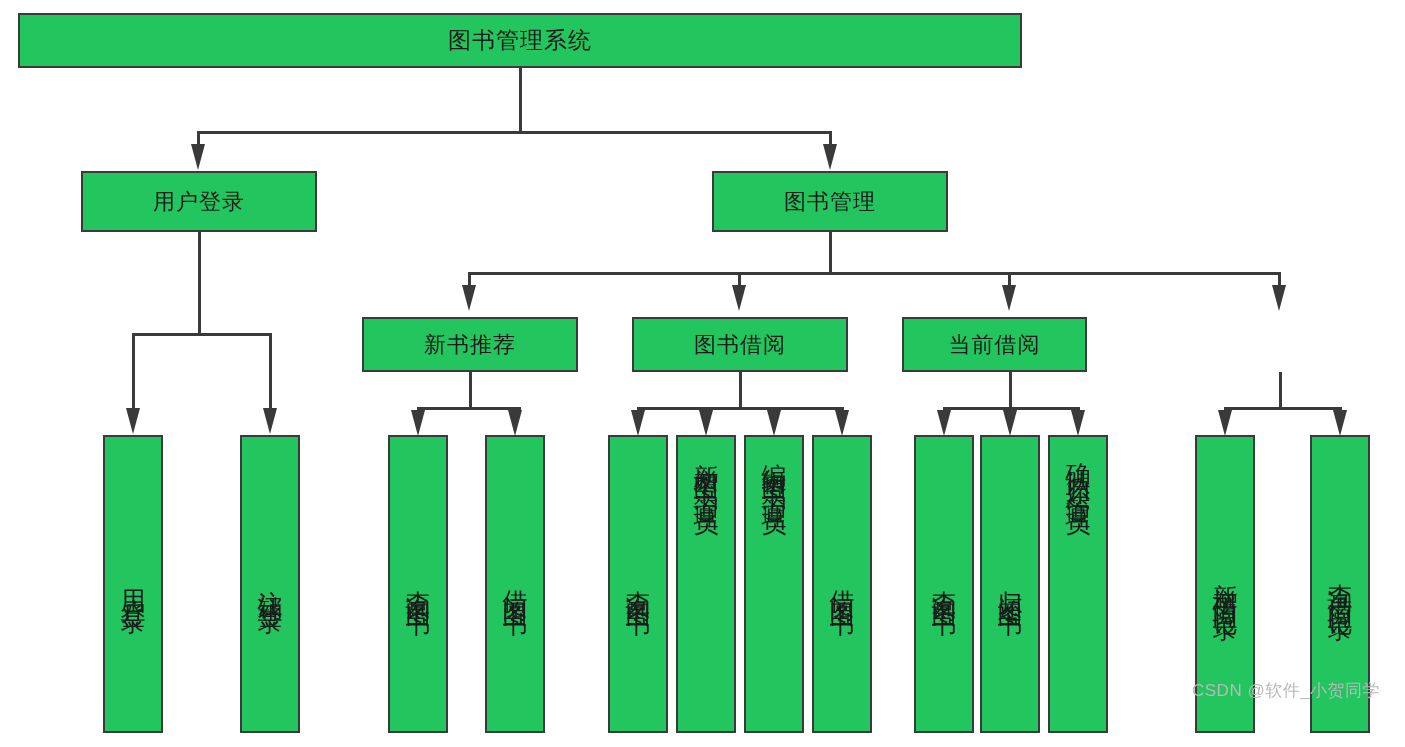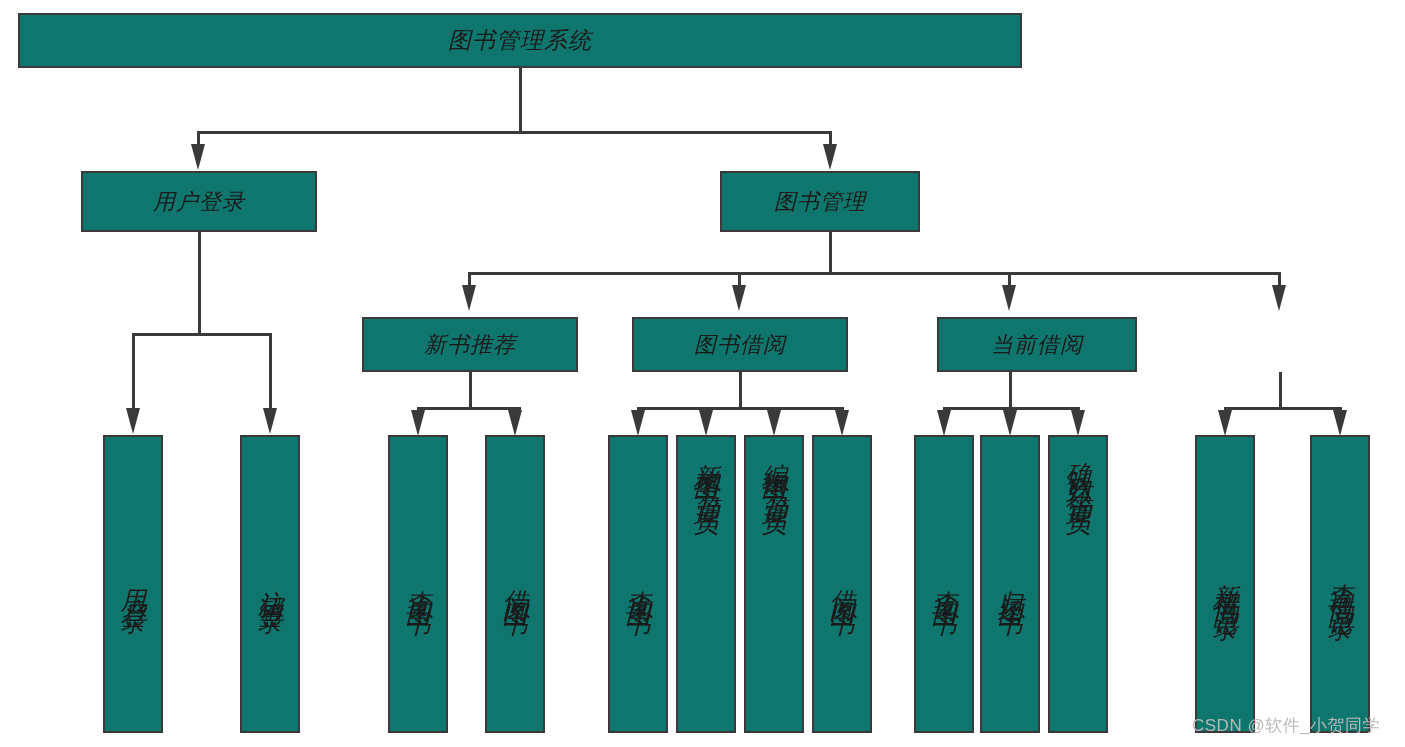--- a/index.html
+++ b/index.html
@@ -13,27 +13,26 @@
     position:relative;
     width:1405px;
     height:747px;
     background:#ffffff;
     overflow:hidden;
   }
   
   .node{
     position:absolute;
     box-sizing:border-box;
-    background:#0f766e;
+    background:#22c55e;
     border:2.5px solid #3a3a3a;
     display:flex;
     align-items:center;
     justify-content:center;
     line-height:1.18;
-    font-style:italic;
   }
   .node .label{
     display:block;
     text-align:center;
     white-space:nowrap;
   }
   
   .node.h .label{
     font-size:22px;
     letter-spacing:1px;
@@ -96,21 +95,21 @@
   <div class="ln h" style="left:197px;top:131px;width:634px;"></div>
 
   <div class="ln v" style="left:197px;top:131px;height:16px;"></div>
   <div class="arrow" style="left:191px;top:144px;"></div>
   <div class="ln v" style="left:829px;top:131px;height:16px;"></div>
   <div class="arrow" style="left:823px;top:144px;"></div>
 
   <div class="node h" style="left:81px;top:171px;width:236px;height:61px;">
     <span class="label">用户登录</span>
   </div>
-  <div class="node h" style="left:712px;top:171px;width:200px;height:61px;margin-left:8px;">
+  <div class="node h" style="left:712px;top:171px;width:236px;height:61px;">
     <span class="label">图书管理</span>
   </div>
 
   <div class="ln v" style="left:198px;top:232px;height:103px;"></div>
   <div class="ln h" style="left:132px;top:333px;width:139px;"></div>
   <div class="ln v" style="left:132px;top:333px;height:77px;"></div>
   <div class="arrow" style="left:126px;top:408px;"></div>
   <div class="ln v" style="left:269px;top:333px;height:77px;"></div>
   <div class="arrow" style="left:263px;top:408px;"></div>
 
@@ -124,21 +123,21 @@
   <div class="arrow" style="left:1002px;top:285px;"></div>
   <div class="ln v" style="left:1278px;top:272px;height:16px;"></div>
   <div class="arrow" style="left:1272px;top:285px;"></div>
 
   <div class="node h" style="left:632px;top:317px;width:216px;height:55px;">
     <span class="label">图书借阅</span>
   </div>
   <div class="node h" style="left:362px;top:317px;width:216px;height:55px;">
     <span class="label">新书推荐</span>
   </div>
-  <div class="node h" style="left:902px;top:317px;width:200px;height:55px;margin-left:35px;">
+  <div class="node h" style="left:902px;top:317px;width:185px;height:55px;">
     <span class="label">当前借阅</span>
   </div>
 
   <div class="ln v" style="left:469px;top:372px;height:37px;"></div>
   <div class="ln h" style="left:417px;top:407px;width:104px;"></div>
   <div class="ln v" style="left:417px;top:407px;height:6px;"></div>
   <div class="arrow" style="left:411px;top:410px;"></div>
   <div class="ln v" style="left:514px;top:407px;height:6px;"></div>
   <div class="arrow" style="left:508px;top:410px;"></div>
 
@@ -206,15 +205,15 @@
     <span class="label">确认归还（管理员）</span>
   </div>
 
   <div class="node v mid" style="left:1195px;top:435px;width:60px;height:298px;">
     <span class="label">新增借阅记录</span>
   </div>
   <div class="node v mid" style="left:1310px;top:435px;width:60px;height:298px;">
     <span class="label">查询借阅记录</span>
   </div>
 
-  <div id="watermark" style="left:1192px;top:714px;">CSDN @软件_小贺同学</div>
+  <div id="watermark" style="left:1192px;top:679px;">CSDN @软件_小贺同学</div>
 
 </div>
 
 </body></html>

